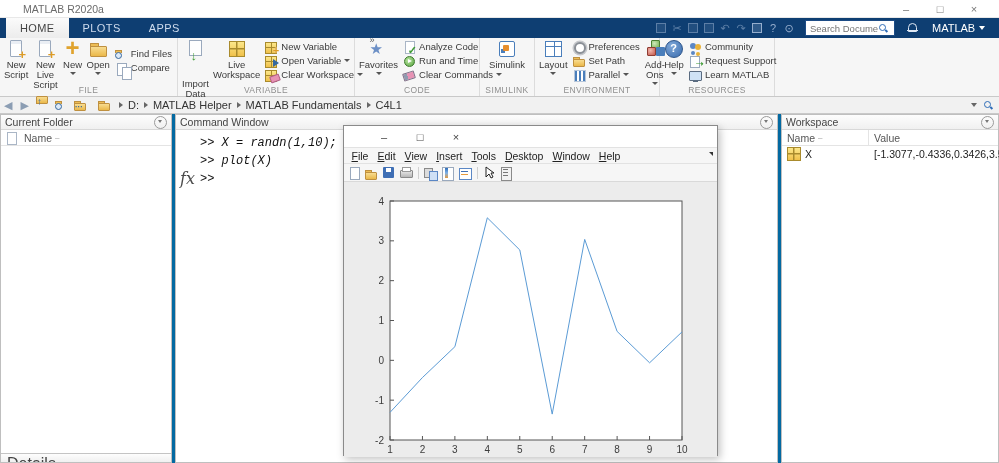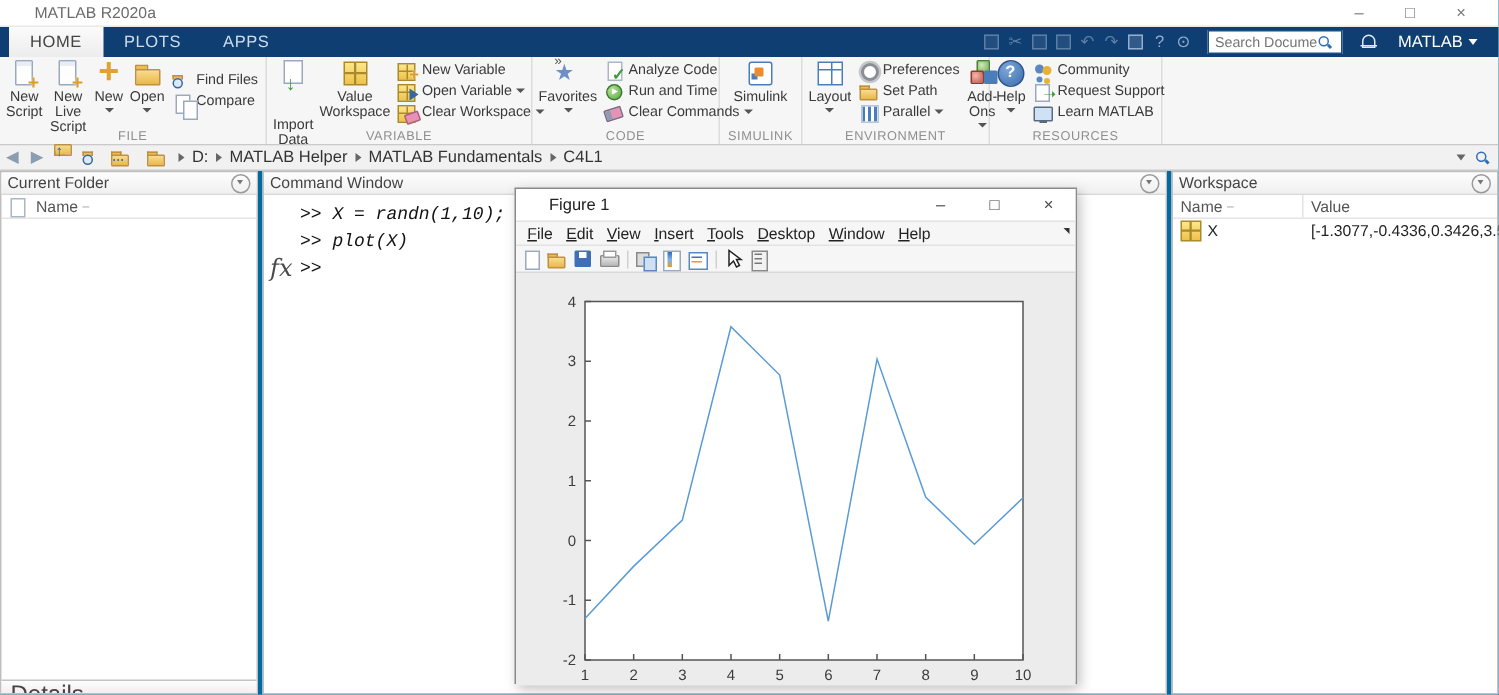--- a/index.html
+++ b/index.html
@@ -219,21 +219,21 @@
   </div>
 
   <div class="rsec" style="left:178px;width:177px;">
     <div class="rbody">
       <div class="bigbtn" style="width:38px;gap:19px;">
         <span class="ic i-import"></span>
         <span>Import Data</span>
       </div>
       <div class="bigbtn" style="width:52px;">
         <span class="ic i-savews"></span>
-        <span>Value Workspace</span>
+        <span>Live Workspace</span>
       </div>
       <div class="stack">
         <div class="sitem">
           <span class="ic12 ig12 b-plus12"></span>
           <span>New Variable</span>
         </div>
         <div class="sitem">
           <span class="ic12 ig12 b-arr12"></span>
           <span>Open Variable</span>
           <span class="caret-d"></span>
@@ -418,21 +418,20 @@
         <span>X</span>
       </span>
       <span class="wsval">[-1.3077,-0.4336,0.3426,3.5784,2...</span>
     </div>
   </div>
 </div>
 
 <div id="figwin" class="abs">
   <div id="ftitle">
     <span class="logo"><span class="tri-logo"></span></span>
-    <span class="t">Figure 1</span>
     <span class="wcbtn">–</span>
     <span class="wcbtn">□</span>
     <span class="wcbtn">×</span>
   </div>
   <div id="fmenu">
     <span class="mitem menu-underline"><u>F</u>ile</span>
     <span class="mitem menu-underline"><u>E</u>dit</span>
     <span class="mitem menu-underline"><u>V</u>iew</span>
     <span class="mitem menu-underline"><u>I</u>nsert</span>
     <span class="mitem menu-underline"><u>T</u>ools</span>

